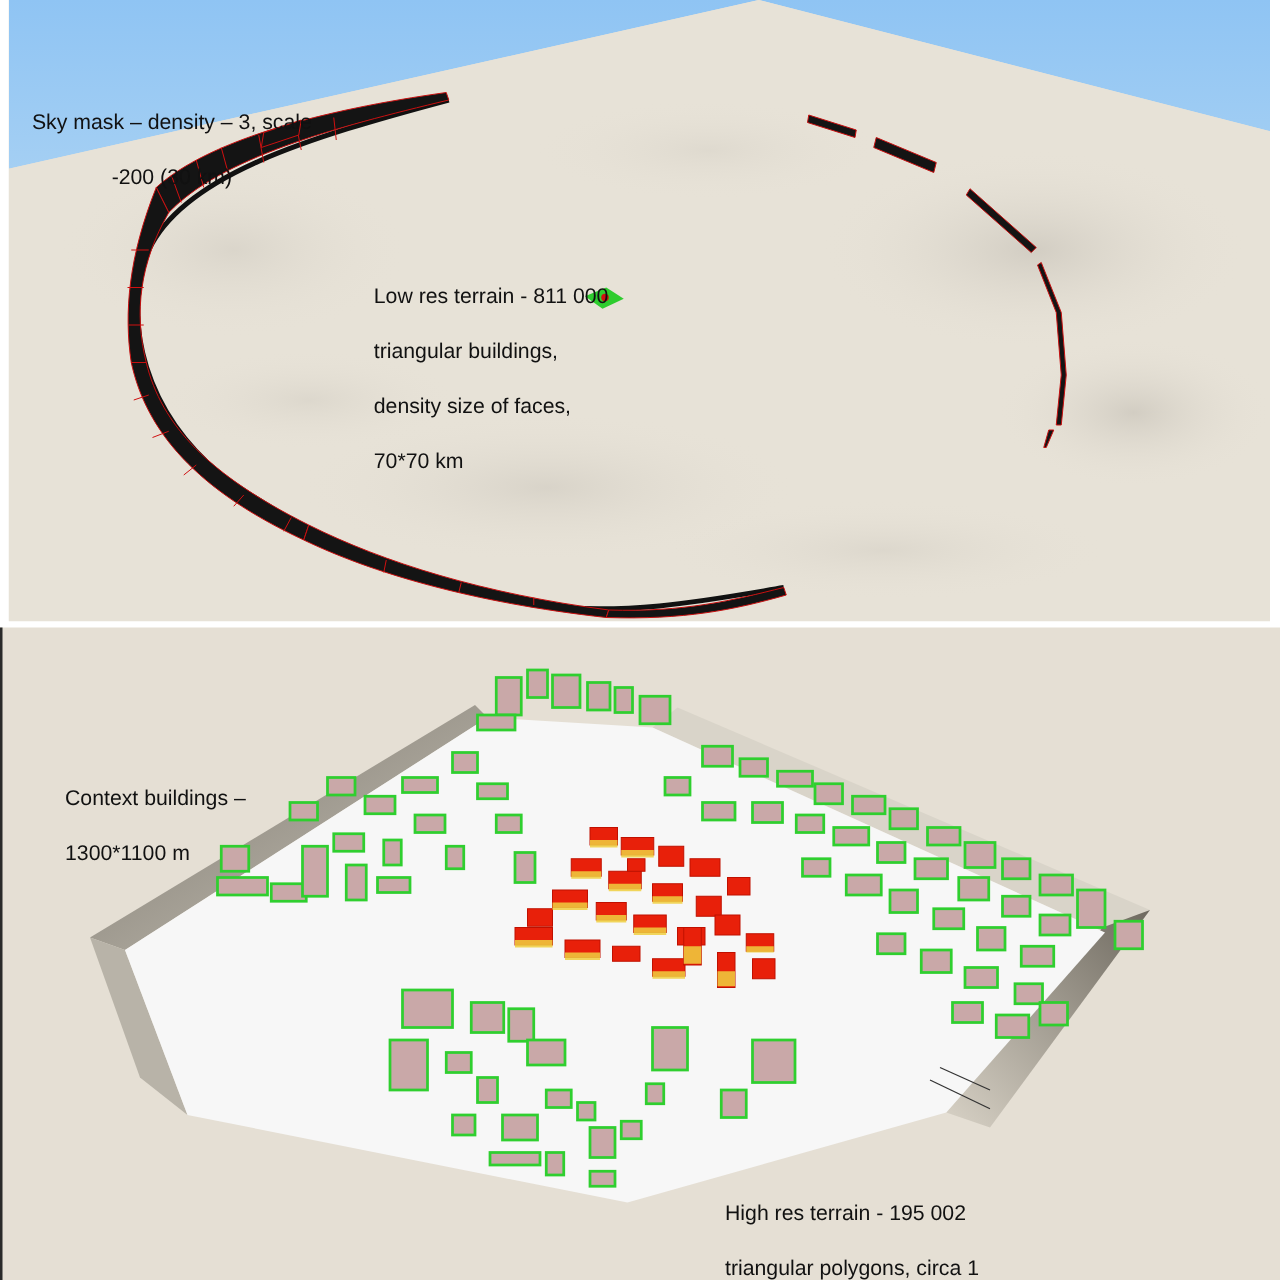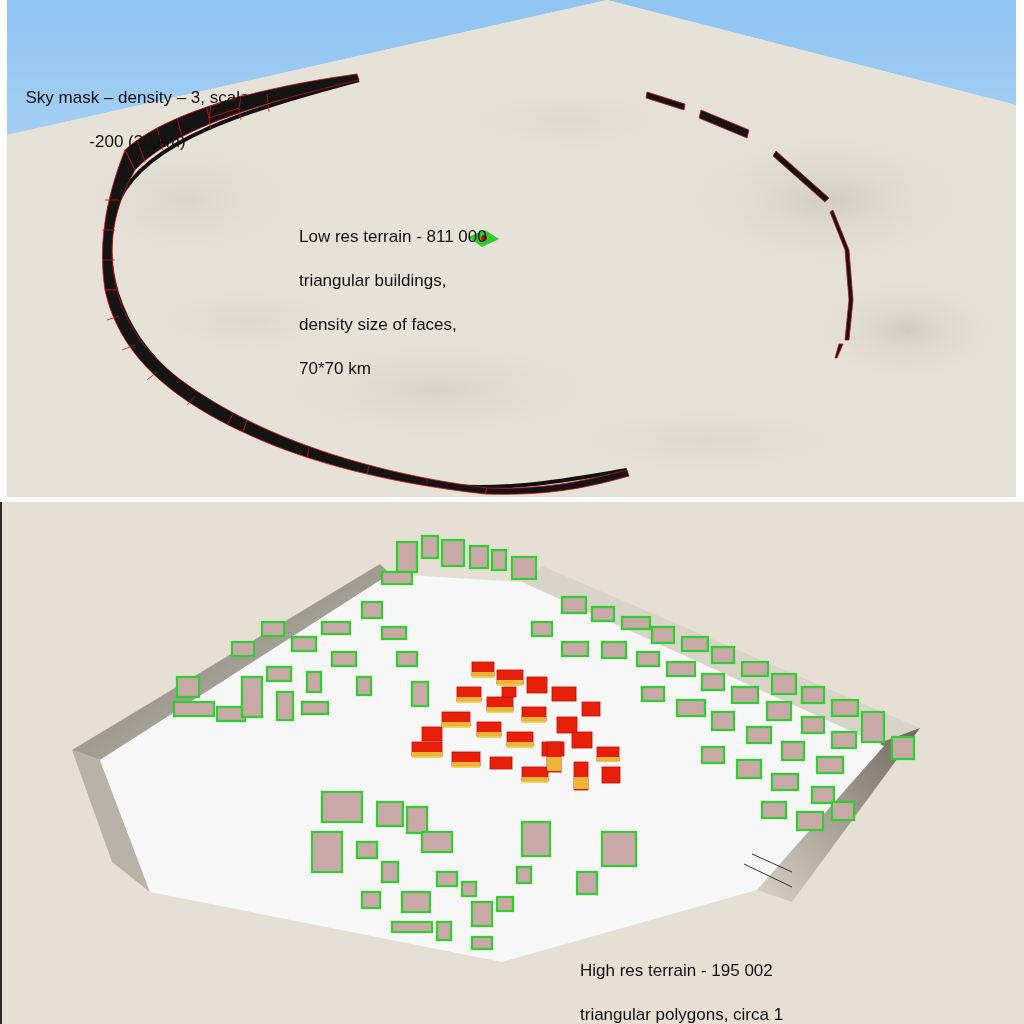--- a/index.html
+++ b/index.html
@@ -245,20 +245,24 @@
           <rect x="545" y="255" width="14" height="14"></rect>
         <rect x="572" y="275" width="14" height="12"></rect>
           <rect x="595" y="255" width="22" height="5"></rect>
       </g>
     </g>
 
     <line x1="750" y1="352" x2="790" y2="370" stroke="#333" stroke-width="1"></line>
     <line x1="742" y1="362" x2="790" y2="385" stroke="#333" stroke-width="1"></line>
   </svg>
 
+  <div class="label" style="left: 50px; top: 104px; width: 200px;">
+    <span>Context buildings –</span><br>
+    <span>1300*1100 m</span>
+  </div>
 
 
   <div class="label" style="left: 578px; top: 436px; width: 280px;">
     <span>High res terrain - 195 002</span><br>
     <span>triangular polygons,  circa 1</span><br>
     
   </div>
 </div>
 
 </body></html>

